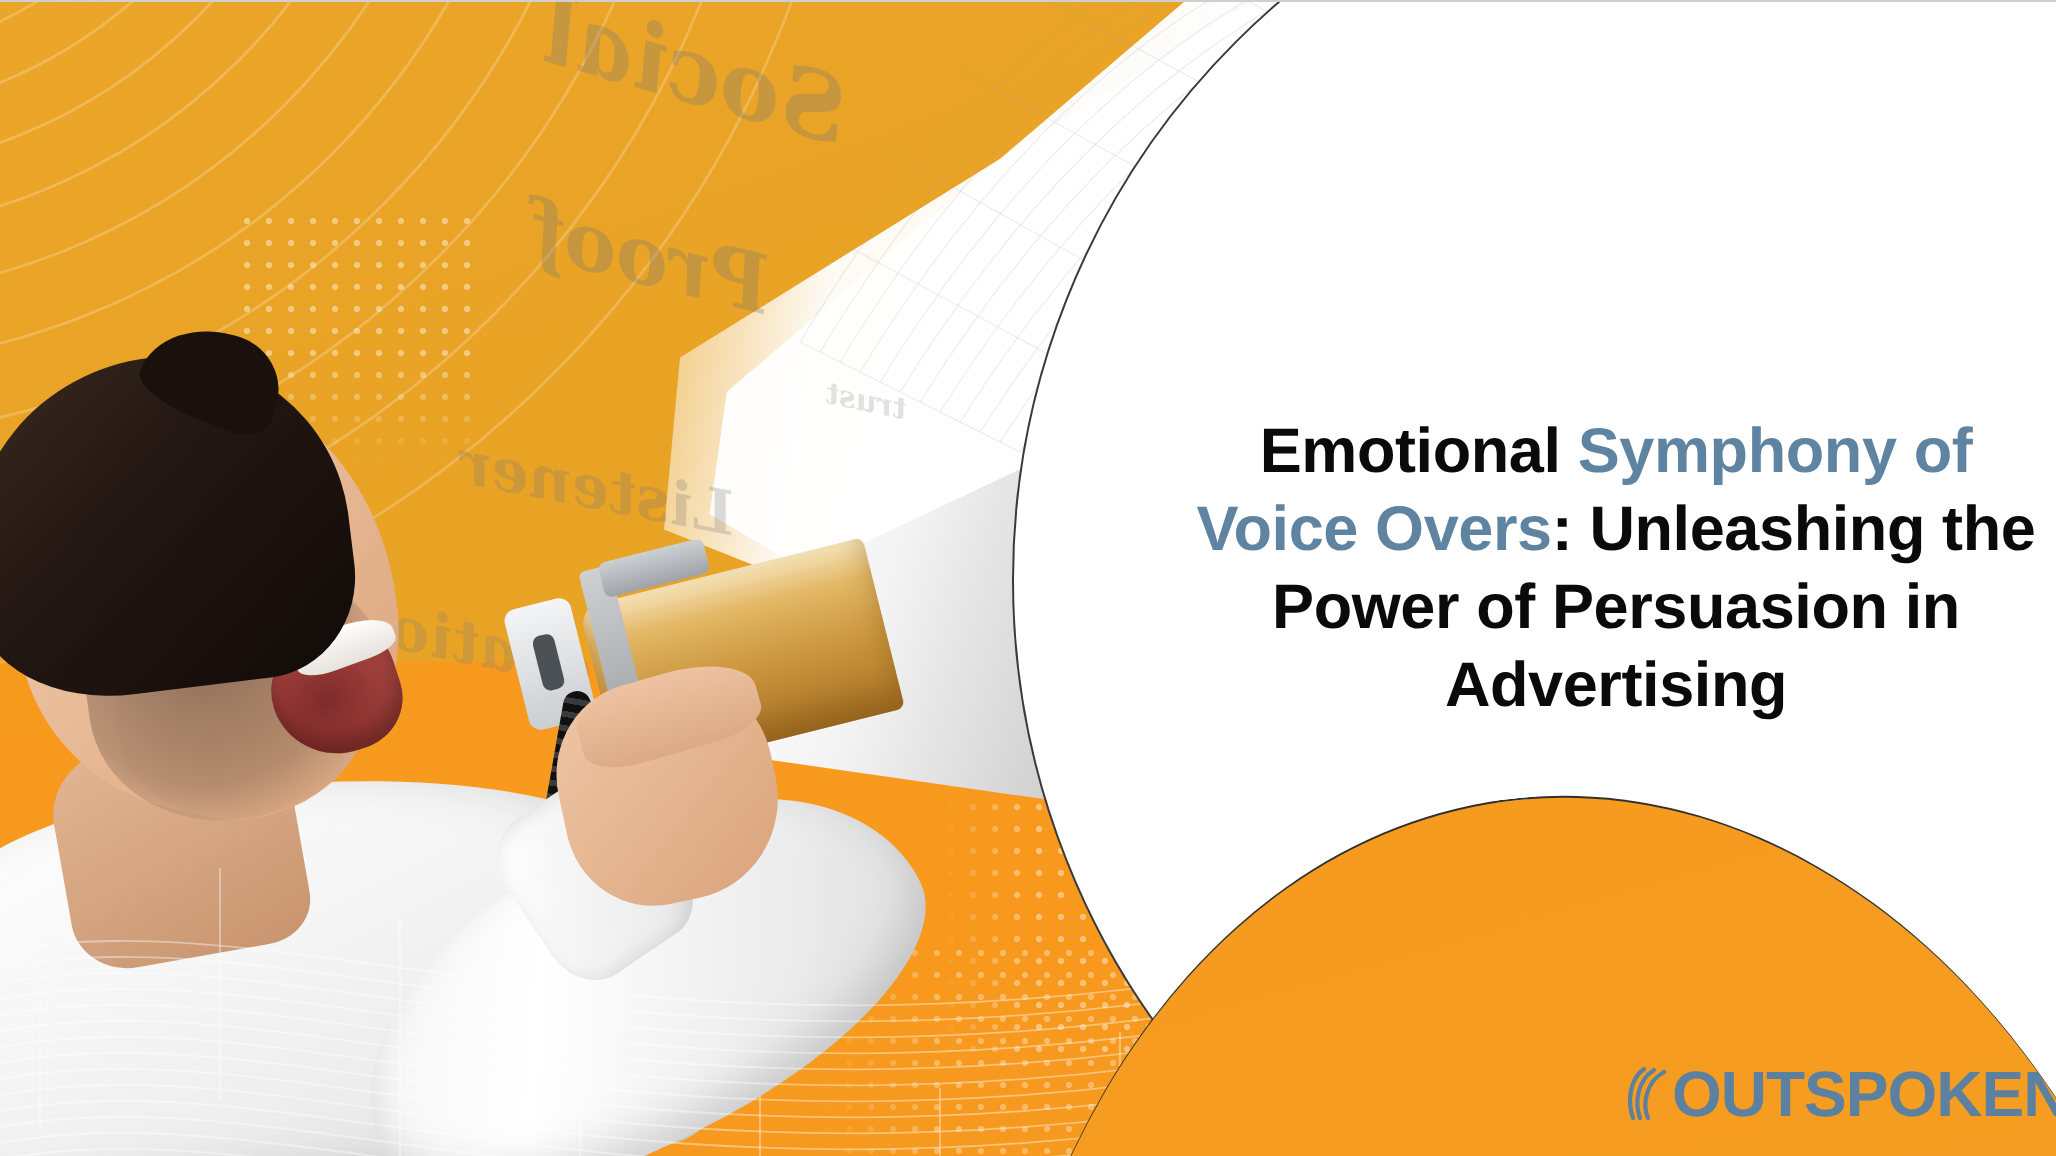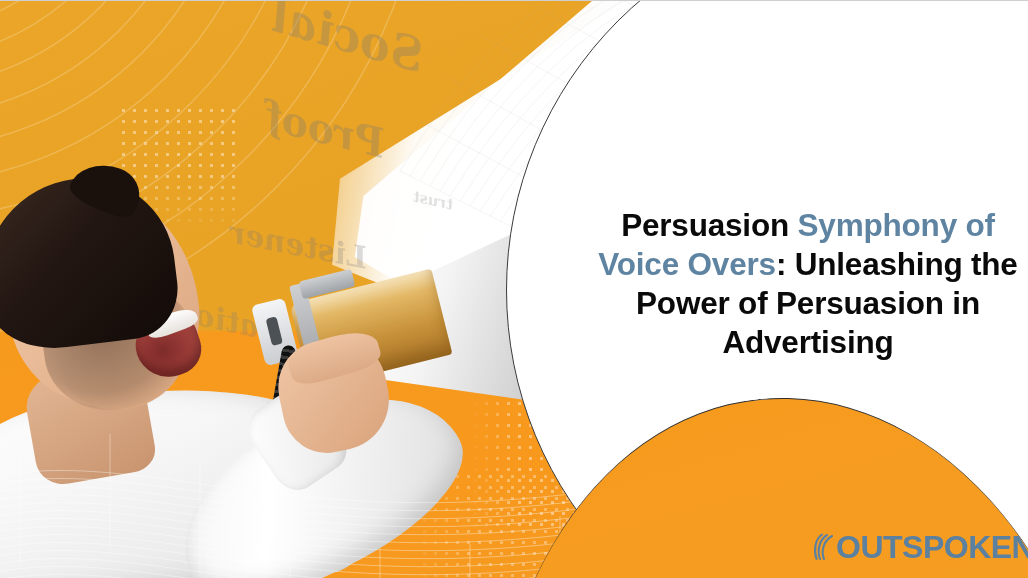--- a/index.html
+++ b/index.html
@@ -378,21 +378,21 @@
       <path d="M690,88 L690,196"></path>
         <path d="M780,60 L780,172"></path>
     </g>
   </svg>
 
   <div class="white-circle"></div>
   <div class="white-bleed"></div>
 
   <div class="orange-sweep"></div>
 
-  <h1 class="title"><span>Persuasion </span><span class="hl">Symphony of Voice Overs</span><span>: Unleashing the Power of Persuasion in Advertising</span></h1>
+  <h1 class="title"><span>Emotional </span><span class="hl">Symphony of Voice Overs</span><span>: Unleashing the Power of Persuasion in Advertising</span></h1>
 
   <div class="logo">
     <svg class="logo-mark" viewBox="0 0 26 30">
       <g fill="none" stroke="#5c80a0" stroke-width="2.1" stroke-linecap="round">
         <path d="M20,4 C11,9 9,20 12,27"></path>
         <path d="M15,3 C7,8 5,19 8,27"></path>
         <path d="M10,2.5 C3,7.5 1.5,18.5 4.5,27"></path>
       </g>
     </svg>
     <span class="logo-word">OUTSPOKEN</span>

